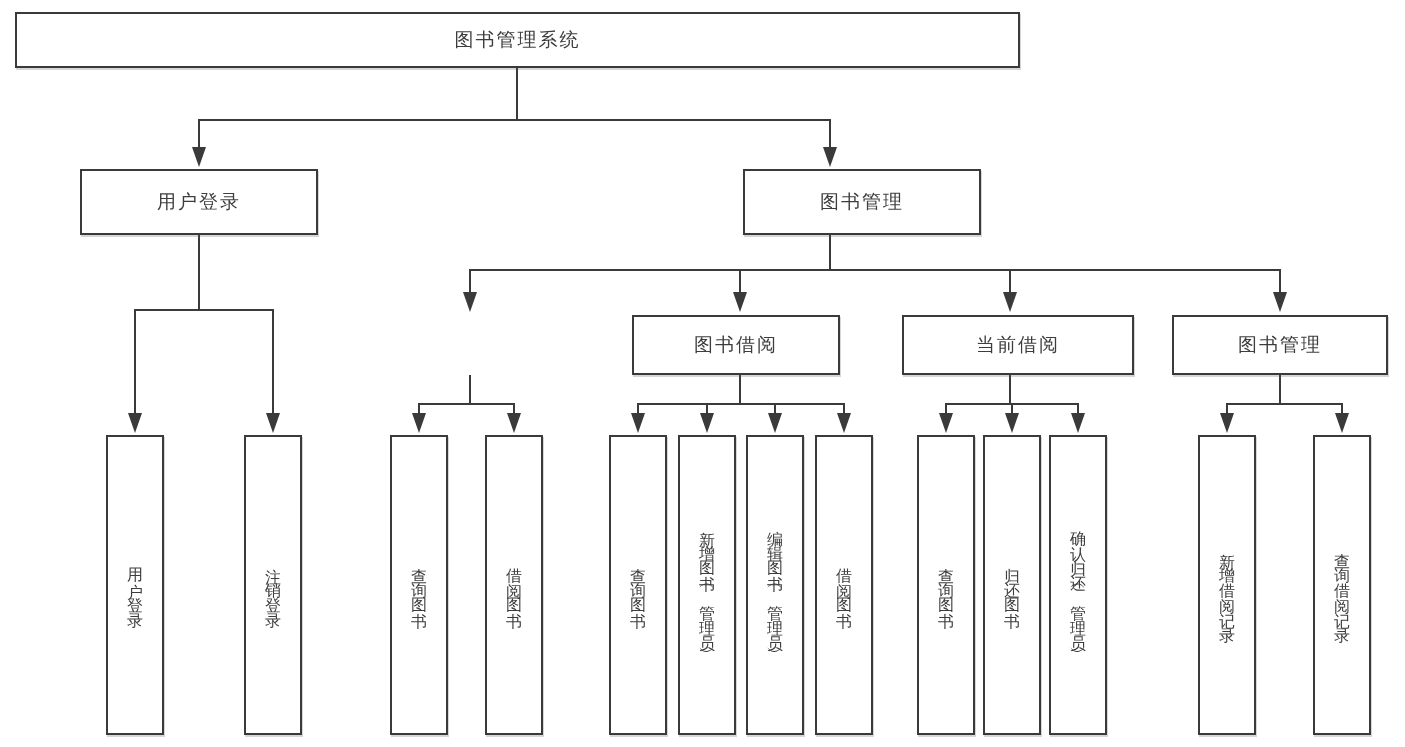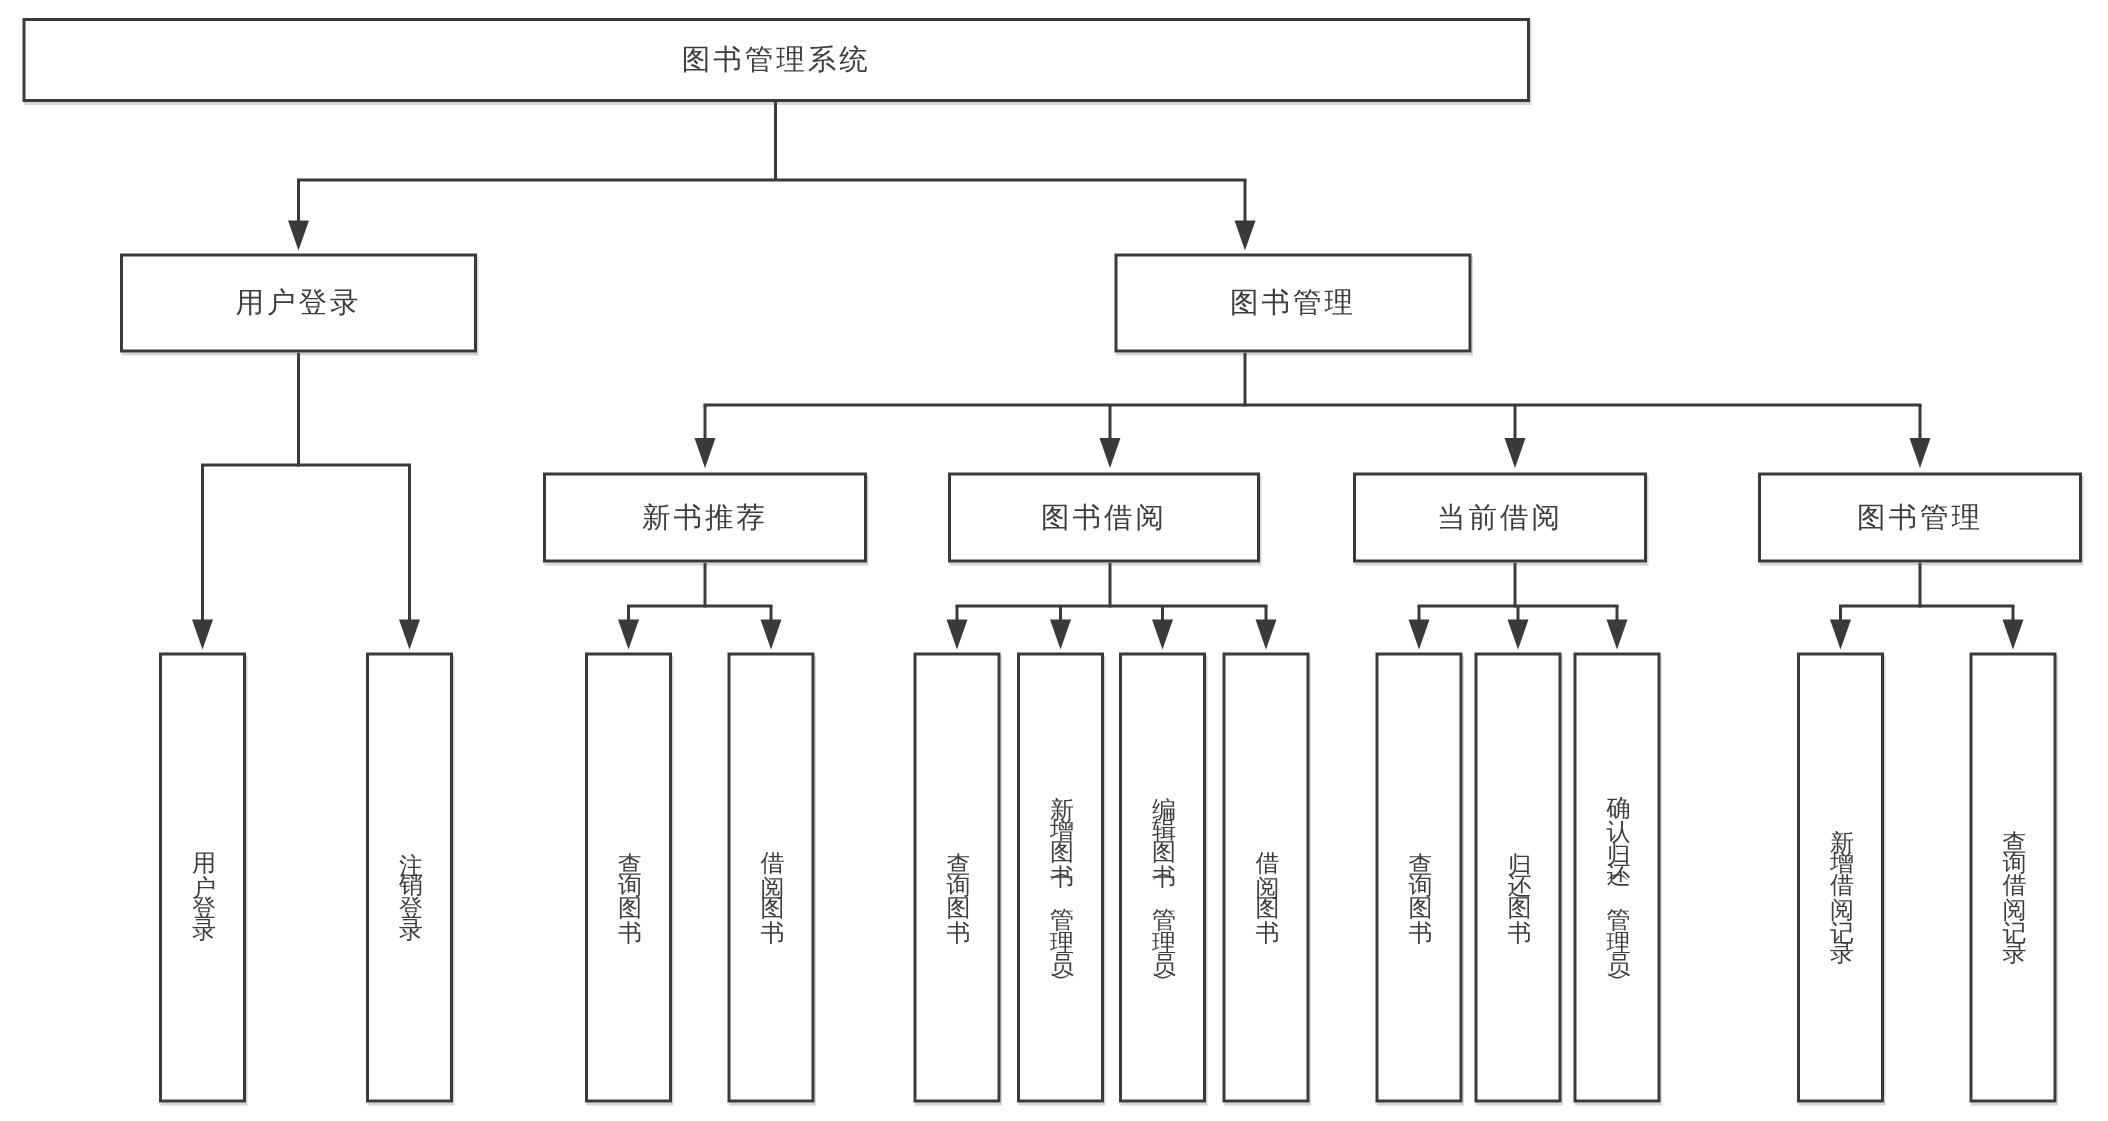--- a/index.html
+++ b/index.html
@@ -135,27 +135,24 @@
     <span class="hlabel">图书管理系统</span>
   </div>
 
   <div class="box" style="left:80px;top:169px;width:238px;height:66px">
     <span class="hlabel">用户登录</span>
   </div>
   <div class="box" style="left:743px;top:169px;width:238px;height:66px">
     <span class="hlabel">图书管理</span>
   </div>
 
-  <div class="box" style="left:362px;top:315px;width:216px;height:60px">
-    <span class="hlabel">新书推荐</span>
-  </div>
   <div class="box" style="left:632px;top:315px;width:208px;height:60px">
     <span class="hlabel">图书借阅</span>
   </div>
-  <div class="box" style="left:902px;top:315px;width:196px;height:60px">
+  <div class="box" style="left:902px;top:315px;width:232px;height:60px">
     <span class="hlabel">当前借阅</span>
   </div>
   <div class="box" style="left:1172px;top:315px;width:216px;height:60px">
     <span class="hlabel">图书管理</span>
   </div>
 
   <div class="box leaf" style="left:106px;top:435px;width:58px;height:300px">
     <span class="vlabel">用户登录</span>
   </div>
   <div class="box leaf" style="left:244px;top:435px;width:58px;height:300px">

